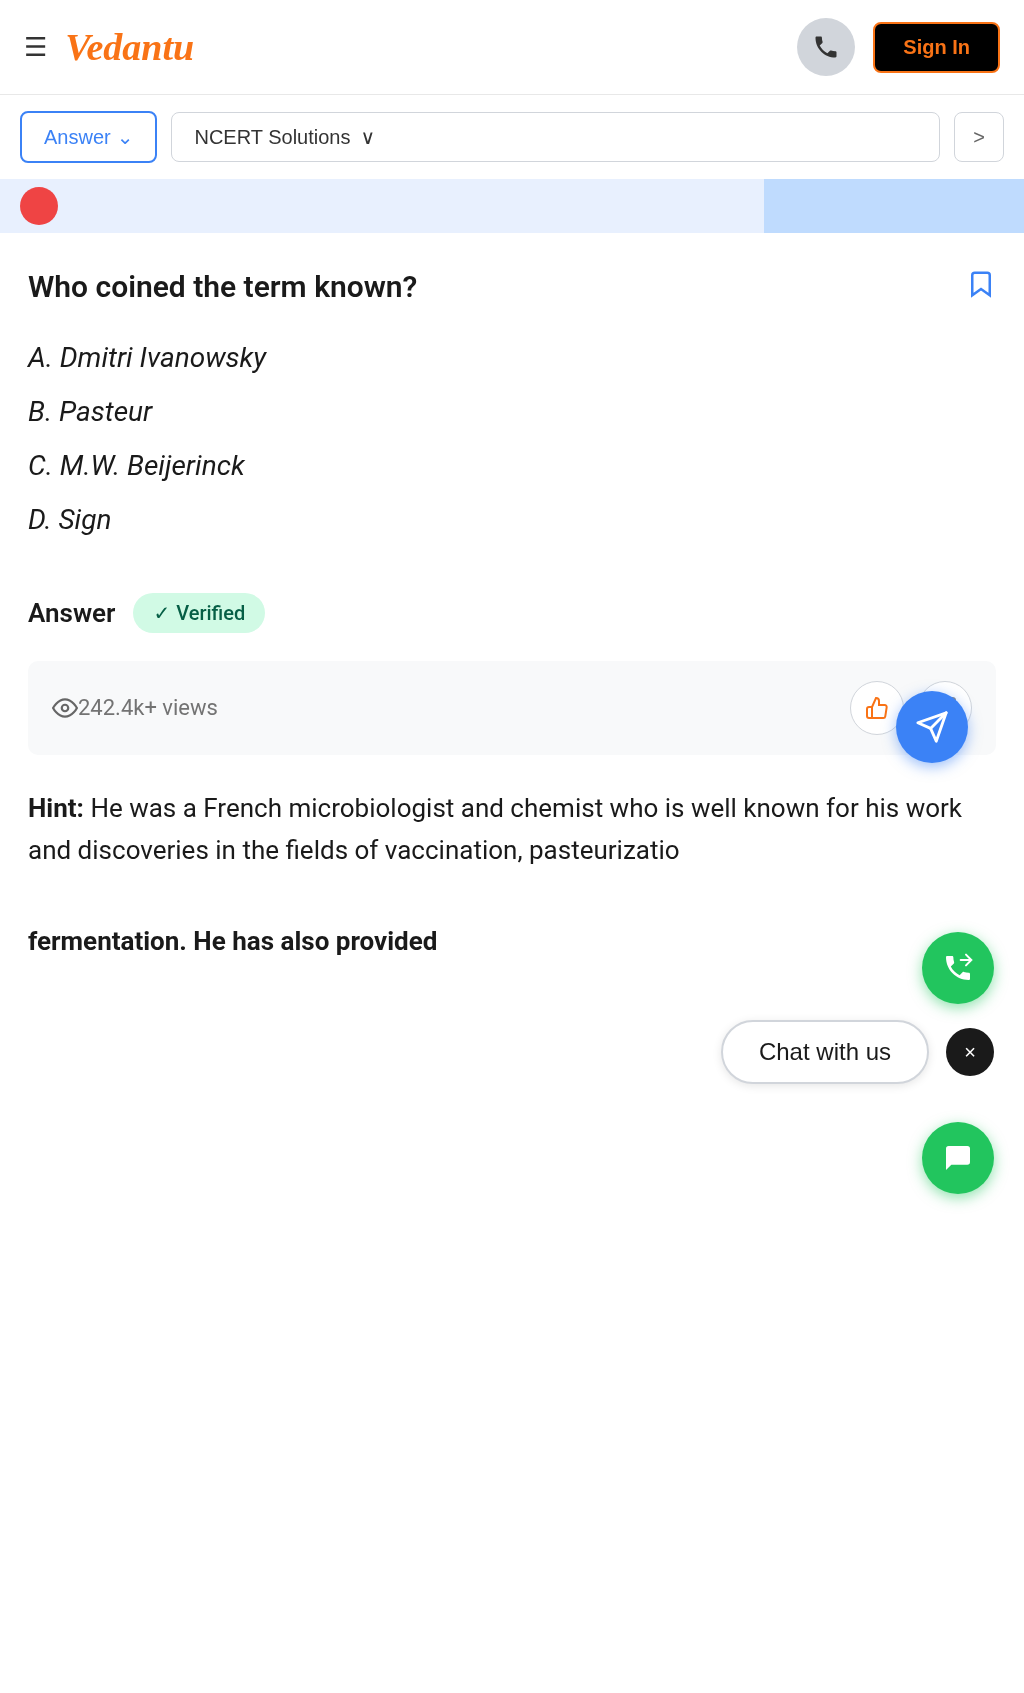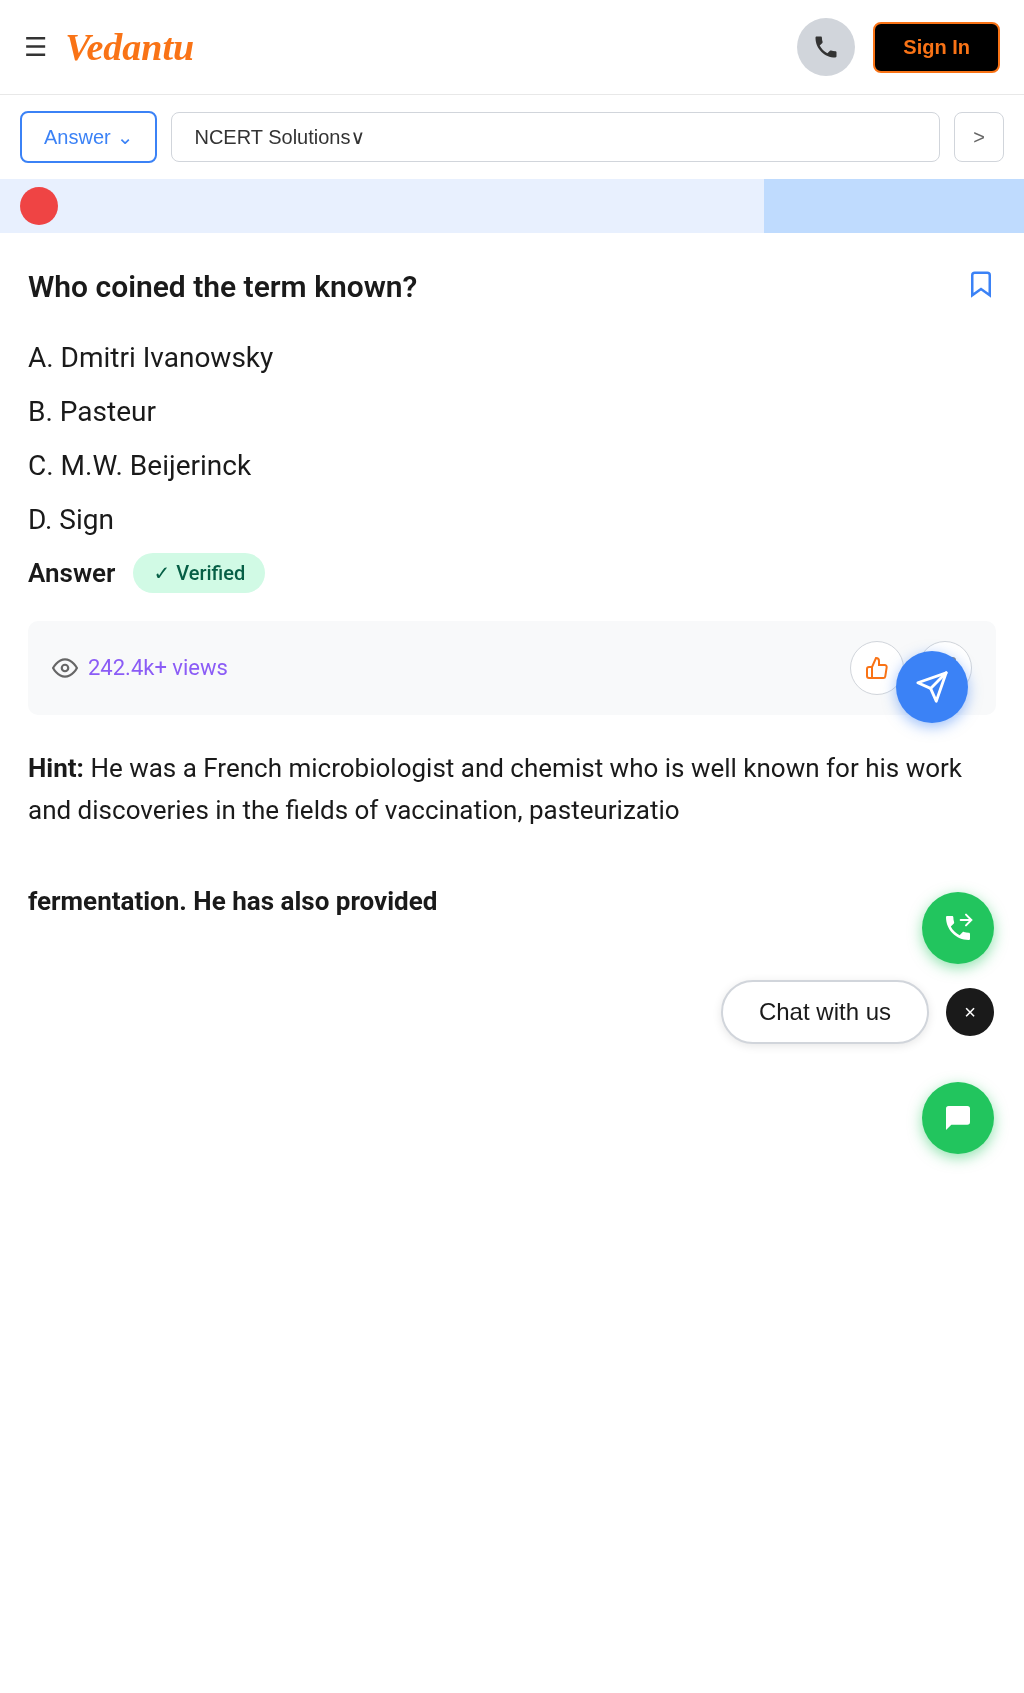--- a/index.html
+++ b/index.html
@@ -93,20 +93,21 @@
       padding: 12px 22px;
       border: 1.5px solid #d1d5db;
       border-radius: 8px;
       background: #fff;
       color: #333;
       font-size: 20px;
       font-weight: 400;
       cursor: pointer;
       display: flex;
       align-items: center;
+      gap: 10px;
       flex: 1;
     }
 
     .tab-arrow {
       width: 50px;
       height: 50px;
       border: 1.5px solid #d1d5db;
       border-radius: 8px;
       background: #fff;
       cursor: pointer;
@@ -169,21 +170,22 @@
 
     .bookmark-icon {
       font-size: 28px;
       color: #3b82f6;
       margin-left: 16px;
       cursor: pointer;
       margin-top: 4px;
     }
 
     .options {
-      margin-bottom: 12px;
+      margin-bottom: 52px;
+      font-style: italic;
     }
 
     .option-item {
       font-size: 28px;
       color: #1a1a1a;
       margin-bottom: 12px;
       line-height: 1.5;
     }
 
     .answer-row {
@@ -217,24 +219,23 @@
       border-radius: 10px;
       padding: 20px 24px;
       display: flex;
       align-items: center;
       justify-content: space-between;
       margin-bottom: 32px;
     }
 
     .views-text {
       font-size: 22px;
-      color: #8b5cf6;
-      display: flex;
-      align-items: center;
-      gap: 10px;
+      color: #737373;
+      display: flex;
+      align-items: center;
     }
 
     .thumb-btns {
       display: flex;
       gap: 14px;
     }
 
     .thumb-btn {
       width: 54px;
       height: 54px;

